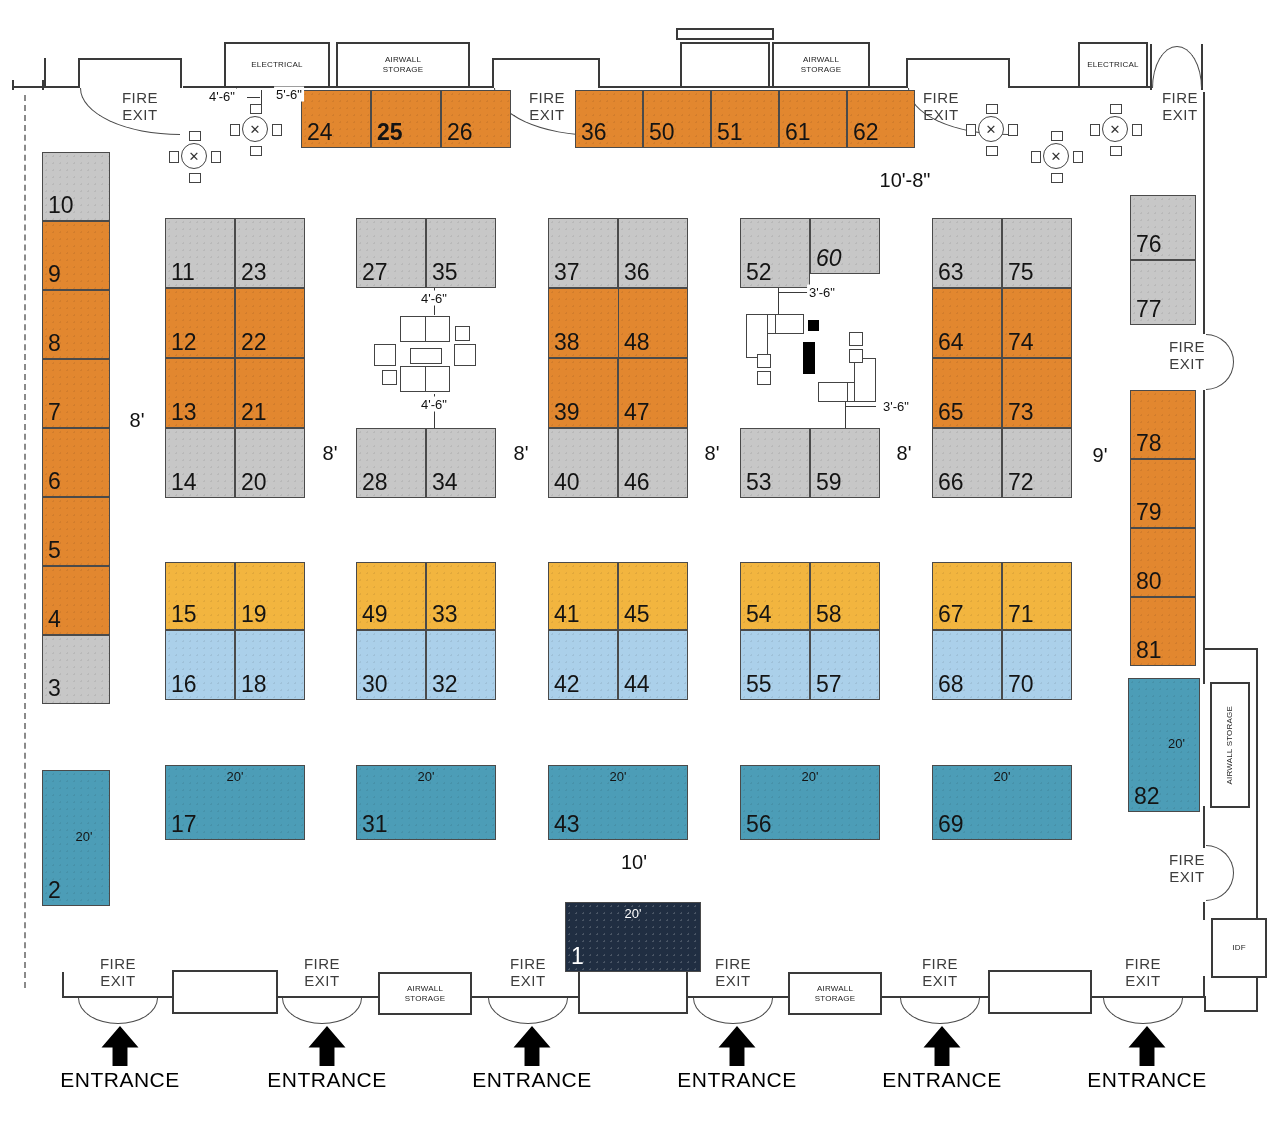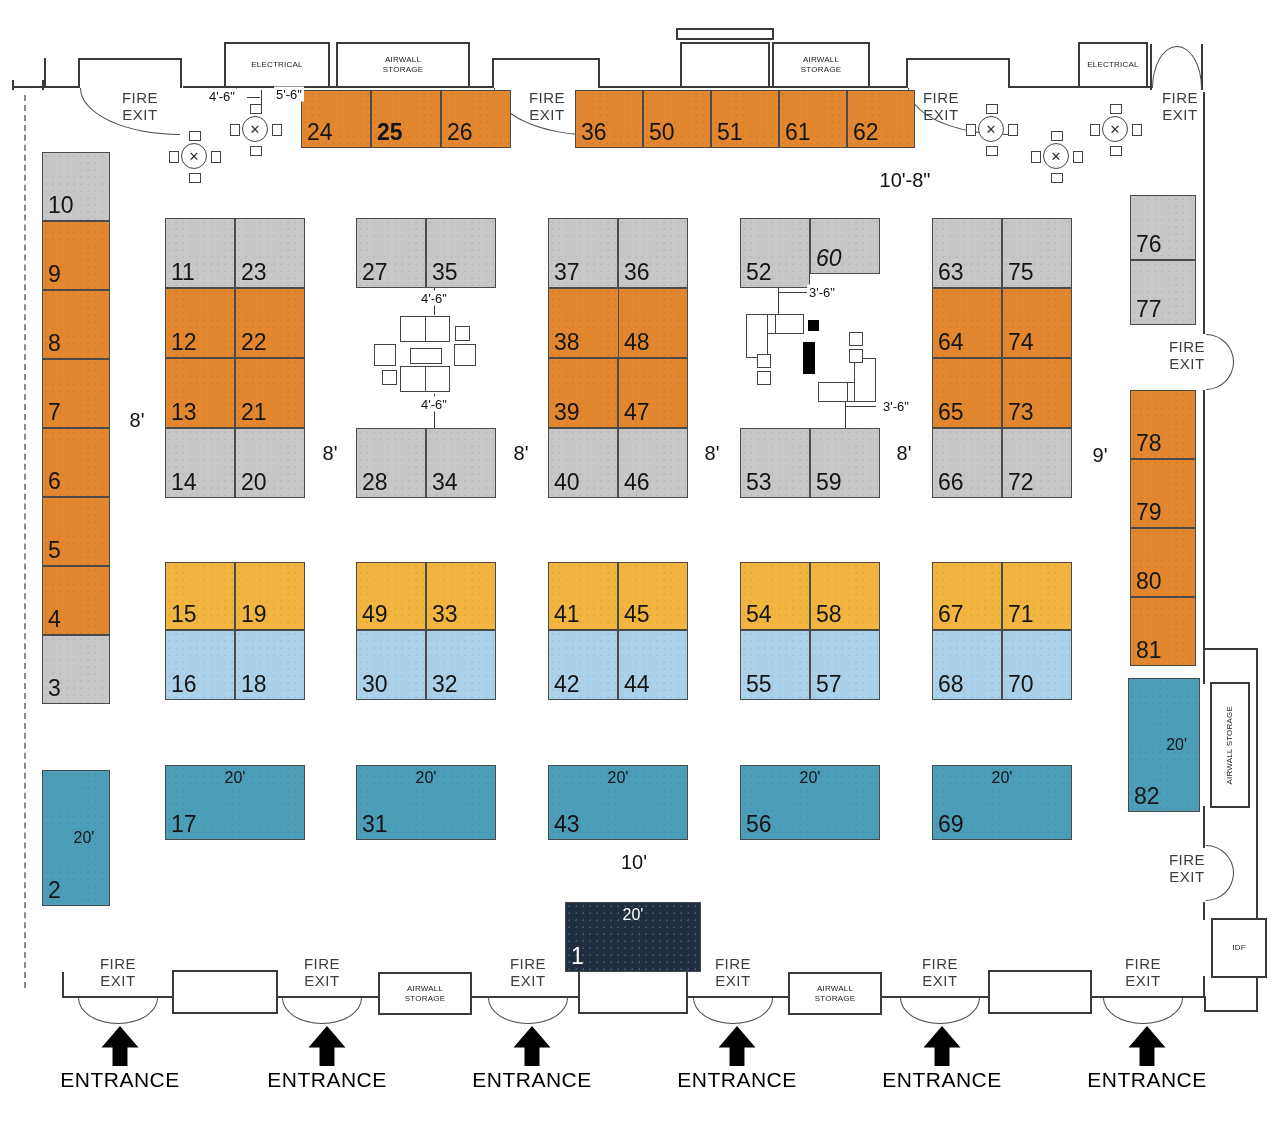--- a/index.html
+++ b/index.html
@@ -16,21 +16,21 @@
   .qse{border-right:1.5px solid #4a4a4a;border-bottom:1.5px solid #4a4a4a;border-bottom-right-radius:100% 100%}
   .qnw{border-left:1.5px solid #4a4a4a;border-top:1.5px solid #4a4a4a;border-top-left-radius:100% 100%}
   .qne{border-right:1.5px solid #4a4a4a;border-top:1.5px solid #4a4a4a;border-top-right-radius:100% 100%}
   .room{position:absolute;background:#fff;border:2px solid #3a3a3a;box-sizing:border-box;
         display:flex;align-items:center;justify-content:center;text-align:center}
   .room .rl{font-size:8px;line-height:1.2;letter-spacing:.2px;color:#222;width:60px}
   .room.v .rl{writing-mode:vertical-rl;transform:rotate(180deg);width:auto}
   .booth{position:absolute;border:1px solid #4a4a4a;box-sizing:border-box;
          background-image:radial-gradient(rgba(0,0,0,.07) 1px,transparent 1px);background-size:7px 7px}
   .booth .bn{position:absolute;left:5px;bottom:3px;font-size:23px;line-height:1;color:#141414}
-  .booth .sz{position:absolute;font-size:16px;line-height:1;color:#141414;transform:translateX(-50%);white-space:nowrap}
+  .booth .sz{position:absolute;font-size:13px;line-height:1;color:#141414;transform:translateX(-50%);white-space:nowrap}
   .orange{background-color:#E2872F}.gray{background-color:#C7C7C7}
   .yellow{background-color:#F2B53F}.lblue{background-color:#ABD0EA}.teal{background-color:#4C9DB7}
   .navy{background-color:#202E42;background-image:radial-gradient(rgba(255,255,255,.18) 1px,transparent 1px)}
   .navy .bn,.navy .sz{color:#fff}
   .felabel{position:absolute;width:52px;text-align:center;font-size:15px;line-height:1.1;
            letter-spacing:.5px;color:#3d3d3d;white-space:pre-line}
   .dim{position:absolute;transform:translate(-50%,-50%);font-size:13px;background:#fff;
        padding:0 2px;white-space:nowrap;color:#111}
   .dim.big{font-size:20px;background:transparent}
   .ent{position:absolute;width:130px;transform:translateX(-50%);text-align:center}

